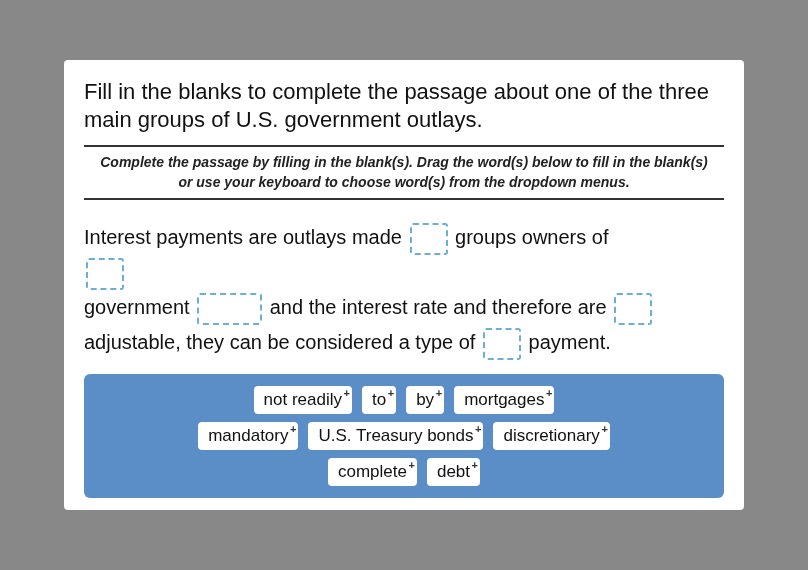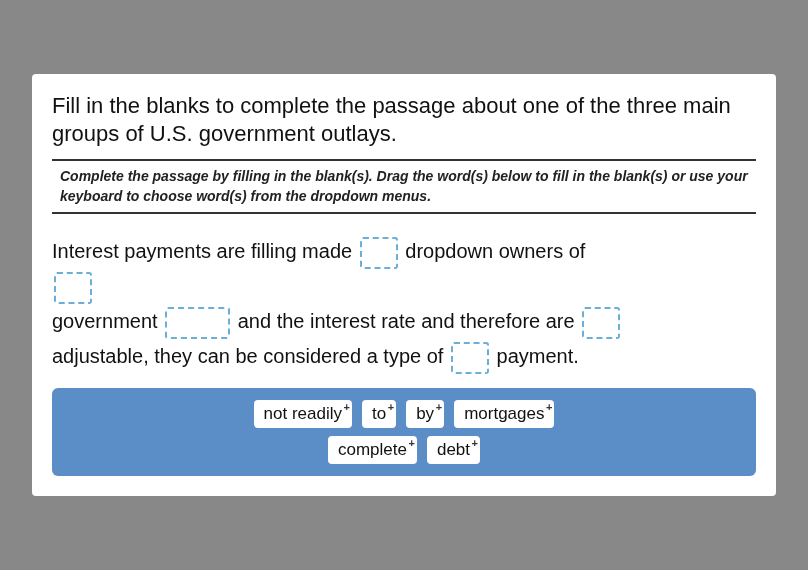--- a/index.html
+++ b/index.html
@@ -10,41 +10,42 @@
       display: flex;
       justify-content: center;
       align-items: center;
       width: 808px;
       height: 570px;
       overflow: hidden;
     }
 
     .container {
       background: #fff;
-      width: 744px;
-      padding: 18px 20px 20px 20px;
+      width: 680px;
+      padding: 18px 20px 12px 20px;
       border-radius: 4px;
     }
 
     .title {
       font-size: 22px;
       font-weight: normal;
       line-height: 1.3;
       margin-bottom: 10px;
       color: #111;
     }
 
     .instructions {
       border-top: 2px solid #333;
       border-bottom: 2px solid #333;
       padding: 6px 8px;
       margin-bottom: 20px;
       font-size: 14px;
       font-style: italic;
       color: #222;
+      text-align: center;
       line-height: 1.4;
     }
 
     .instructions strong {
       font-weight: bold;
     }
 
     .passage {
       font-size: 20px;
       line-height: 1.75;
@@ -116,23 +117,23 @@
 <body>
 
 <div class="container">
   <div class="title">Fill in the blanks to complete the passage about one of the three main groups of U.S. government outlays.</div>
 
   <div class="instructions">
     <strong>Complete the passage by filling in the blank(s). Drag the word(s) below to fill in the blank(s) or use your keyboard to choose word(s) from the dropdown menus.</strong>
   </div>
 
   <div class="passage">
-    <span>Interest payments are filling made</span>
+    <span>Interest payments are outlays made</span>
     <span class="blank small"></span>
-    <span>dropdown owners of</span>
+    <span>groups owners of</span>
     <br>
     <span class="blank small"></span>
     <br>
     <span>government</span>
     <span class="blank medium"></span>
     <span>and the interest rate and therefore are</span>
     <span class="blank small"></span>
     <br>
     <span>adjustable, they can be considered a type of</span>
     <span class="blank small"></span>
@@ -140,17 +141,22 @@
   </div>
 
   <div class="word-bank">
     <div class="word-bank-row">
       <div class="word-chip">not readily</div>
       <div class="word-chip">to</div>
       <div class="word-chip">by</div>
       <div class="word-chip">mortgages</div>
     </div>
     <div class="word-bank-row">
+      <div class="word-chip">mandatory</div>
+      <div class="word-chip">U.S. Treasury bonds</div>
+      <div class="word-chip">discretionary</div>
+    </div>
+    <div class="word-bank-row">
       <div class="word-chip">complete</div>
       <div class="word-chip">debt</div>
     </div>
   </div>
 </div>
 
 </body></html>

